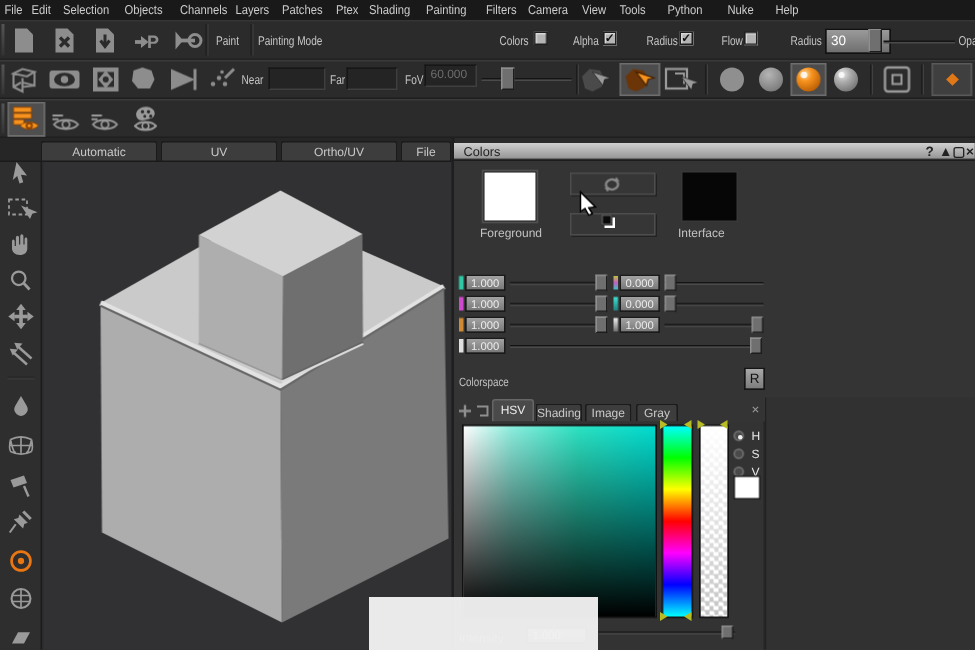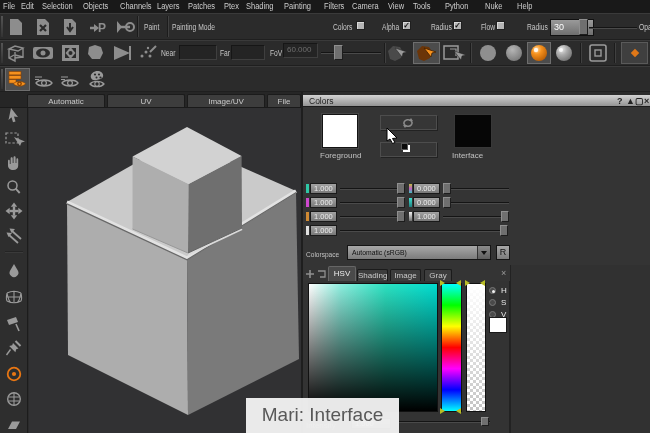--- a/index.html
+++ b/index.html
@@ -193,21 +193,21 @@
 <circle cx="9" cy="3.5" r="1.1" fill="#2b2b2b"></circle>
       <circle cx="13" cy="3.5" r="1.1" fill="#2b2b2b"></circle>
       <circle cx="14.5" cy="6.5" r="1.1" fill="#2b2b2b"></circle>
       <circle cx="10.5" cy="6.5" r="1" fill="#2b2b2b"></circle>
 <path d="M4 13c3-3.5 11-3.5 14 0c-3 3.5-11 3.5-14 0z" fill="none" stroke="#9a9a9a" stroke-width="1.3"></path>
       <circle cx="11" cy="13" r="2.2" fill="none" stroke="#9a9a9a" stroke-width="1.1"></circle>
     </svg>
 <div class="ab" style="left:0;top:92px;width:301px;height:16px;background:#262626"></div>
 <div class="tab" style="left:27px;top:94px;width:78px">Automatic</div>
 <div class="tab" style="left:107px;top:94px;width:78px">UV</div>
-<div class="tab" style="left:187px;top:94px;width:78px">Image/UV</div>
+<div class="tab" style="left:187px;top:94px;width:78px">Ortho/UV</div>
 <div class="tab" style="left:267px;top:94px;width:34px">File</div>
 <div class="ab" style="left:0;top:107px;width:301px;height:1px;background:#1a1a1a"></div>
 <div class="ab" style="left:0;top:108px;width:28px;height:325px;background:#2e2e2e;border-right:1px solid #1c1c1c"></div>
 <svg class="ab" style="left:0;top:108px" width="28" height="325" viewBox="0 0 28 325">
       <g transform="translate(14,8)">
         <path d="M-3 -8l7 9-4-0.5 1.5 5-2.5 0.8-1.5-5-3 2.7z" fill="#9a9a9a"></path>
       </g>
       <g transform="translate(14,31)">
         <rect x="-8" y="-6" width="12" height="10" fill="none" stroke="#9a9a9a" stroke-width="1.2" stroke-dasharray="2.4 1.8"></rect>
         <path d="M0 -2l6 9 1.5-3.5 3.5-1z" fill="#9a9a9a"></path>
@@ -332,26 +332,20 @@
 <div class="hndl" style="left:140px;top:88px;width:8px;height:11px"></div>
 <div class="strip" style="left:106px;top:103px;background:linear-gradient(#40e0d0,#208080)"></div>
 <div class="vbox" style="left:110px;top:102px">0.000</div>
 <div class="track" style="left:140px;top:107px;width:66px"></div>
 <div class="hndl" style="left:140px;top:102px;width:8px;height:11px"></div>
 <div class="strip" style="left:106px;top:117px;background:linear-gradient(#f0f0f0,#707070)"></div>
 <div class="vbox" style="left:110px;top:116px">1.000</div>
 <div class="track" style="left:140px;top:121px;width:66px"></div>
 <div class="hndl" style="left:198px;top:116px;width:8px;height:11px"></div>
 <div class="lbl8" style="left:3px;top:156px;transform:scaleX(0.82) translateZ(0);transform-origin:0 50%">Colorspace</div>
-<div class="ab" style="left:44px;top:150px;width:144px;height:15px;background:linear-gradient(#a8a8a8,#7c7c7c);border:1px solid #151515">
-<div class="ab" style="left:4px;top:3px;color:#101010;font-size:8px;line-height:8px;transform:scaleX(0.85) translateZ(0);transform-origin:0 50%">Automatic (sRGB)</div>
-<div class="ab" style="right:0;top:0;width:13px;height:13px;background:linear-gradient(#8a8a8a,#5f5f5f);border-left:1px solid #333">
-          <div class="ab" style="left:3px;top:5px;width:0;height:0;border:3.5px solid transparent;border-top:4px solid #111;border-bottom:none"></div>
-        </div>
-      </div>
 <div class="ab" style="left:193px;top:150px;width:14px;height:15px;background:linear-gradient(#a8a8a8,#7c7c7c);border:1px solid #151515;color:#111;font-size:9px;line-height:13px;text-align:center">R</div>
 <svg class="ab" style="left:3px;top:174px" width="20" height="10" viewBox="0 0 20 10">
         <path d="M4 1v8M0 5h8" stroke="#8f8f8f" stroke-width="1.6"></path>
         <path d="M12 2h7v6h-5" stroke="#8f8f8f" stroke-width="1.3" fill="none"></path>
       </svg>
 <div class="tab" style="left:25px;top:171px;width:28px;height:15px;background:#4a4a4a;border-color:#666;color:#ececec;line-height:14px">HSV</div>
 <div class="tab" style="left:54px;top:174px;width:31px;height:12px;line-height:11px">Shading</div>
 <div class="tab" style="left:87px;top:174px;width:31px;height:12px;line-height:11px">Image</div>
 <div class="tab" style="left:121px;top:174px;width:28px;height:12px;line-height:11px">Gray</div>
 <div class="ab" style="left:198px;top:174px;color:#9a9a9a;font-size:9px;line-height:9px">×</div>
@@ -375,13 +369,12 @@
 <div class="ab" style="left:198px;top:216px;color:#e8e8e8;font-size:8px;line-height:8px">V</div>
 <div class="ab" style="left:186px;top:222px;width:18px;height:16px;background:#fff;border:1px solid #1a1a1a"></div>
 <div class="lbl8" style="left:3px;top:327px;color:#9a9a9a">Intensity</div>
 <div class="vbox" style="left:48px;top:323px;width:40px;background:linear-gradient(#8a8a8a,#666)">1.000</div>
 <div class="track" style="left:96px;top:326px;width:91px"></div>
 <div class="hndl" style="left:178px;top:322px;width:8px;height:9px"></div>
 <div class="ab" style="left:207px;top:170px;width:1px;height:168px;background:#222"></div>
 <div class="ab" style="left:208px;top:170px;width:139px;height:168px;background:#313131"></div>
 </div>
 <div class="ab" style="left:246px;top:398px;width:153px;height:35px;background:rgba(241,241,241,0.96);z-index:50"></div>
-<div class="ab" style="left:246px;top:398px;width:153px;height:35px;z-index:51;color:#585858;font-size:19px;line-height:33px;text-align:center">Mari: Interface</div>
 </div>
 </body></html>

